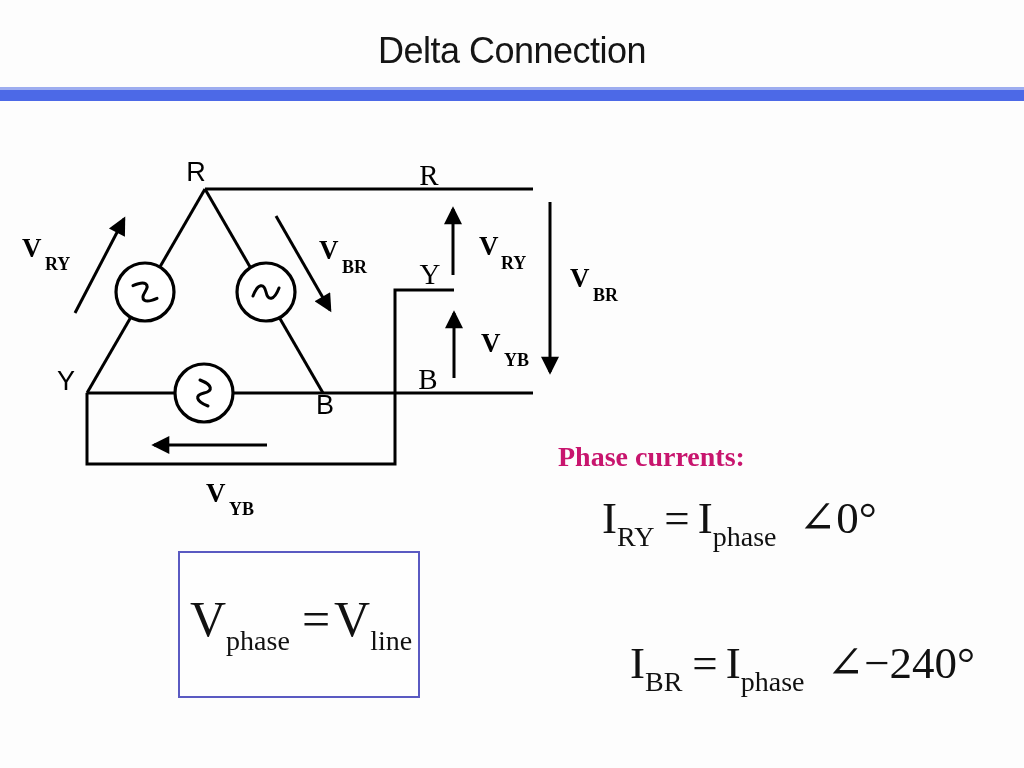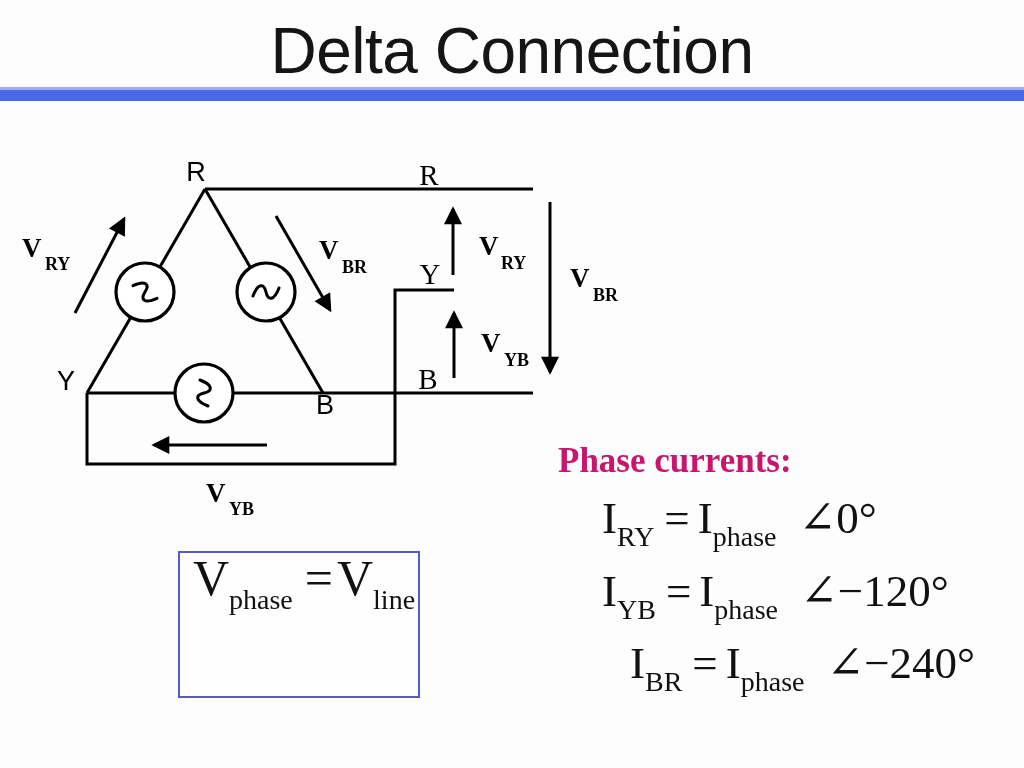--- a/index.html
+++ b/index.html
@@ -8,21 +8,21 @@
     width:1024px;height:768px;
     background:#fdfdfd;
     overflow:hidden;
     font-family:"Liberation Sans","DejaVu Sans",sans-serif;
   }
   
   .title{
     position:absolute;left:0;top:24px;width:1024px;
     text-align:center;
     font-family:"Liberation Sans","DejaVu Sans",sans-serif;
-    font-size:64px;line-height:54px;color:#151515;
+    font-size:36px;line-height:54px;color:#151515;
     letter-spacing:-0.5px;
   }
   .divider{
     position:absolute;left:0;top:87px;width:1024px;height:11px;
     background:#4c69e7;
     border-top:3px solid #9dadf0;
   }
   
   .diagram{position:absolute;left:0;top:0;}
   .wire{stroke:#000;stroke-width:3;fill:none;}
@@ -30,35 +30,35 @@
   .sine{stroke:#000;stroke-width:3;fill:none;stroke-linecap:round;}
   .arrow{stroke:#000;stroke-width:3;fill:none;}
   .lblSans{font-family:"Liberation Sans","DejaVu Sans",sans-serif;font-size:27px;fill:#000;}
   .lblSerif{font-family:"Liberation Serif","DejaVu Serif",serif;font-size:29px;fill:#000;}
   .vMain{font-family:"Liberation Serif","DejaVu Serif",serif;font-weight:bold;font-size:27px;fill:#000;}
   .vSub{font-family:"Liberation Serif","DejaVu Serif",serif;font-weight:bold;font-size:18px;fill:#000;}
   
   .pc-heading{
     position:absolute;left:558px;top:441px;
     font-family:"Liberation Serif","DejaVu Serif",serif;
-    font-weight:bold;font-size:35px;color:#c8156e;white-space:nowrap;
+    font-weight:bold;font-size:28px;color:#c8156e;white-space:nowrap;
   }
   .eq-row{
     position:absolute;left:602px;height:56px;line-height:1;
     font-family:"Liberation Serif","DejaVu Serif","DejaVu Sans",serif;
     font-size:45px;color:#111;white-space:nowrap;
   }
   .eq-row .sub{font-size:28px;vertical-align:-13px;}
   .eq-row .op{margin-left:10px;margin-right:8px;}
   .eq-row .angle{margin-left:22px;}
   
   .rel-box{
     position:absolute;left:178px;top:551px;width:242px;height:147px;
     border:2px solid #5a5ac2;background:#fefefe;
-    display:flex;justify-content:space-evenly;
+    display:flex;flex-direction:column;justify-content:space-evenly;
     box-sizing:border-box;padding-left:10px;
   }
   .rel-row{
     font-family:"Liberation Serif","DejaVu Serif","DejaVu Sans",serif;
     font-size:50px;line-height:1;color:#111;white-space:nowrap;
   }
   .rel-row .sub{font-size:28px;vertical-align:-14px;}
   .rel-row .op{margin-left:12px;margin-right:4px;}
 </style>
 </head>
@@ -134,23 +134,20 @@
       <text class="vMain" x="206" y="502">V</text>
       <text class="vSub" x="229" y="515">YB</text>
     </g>
   </svg>
 
   <div class="pc-heading">Phase currents:</div>
 
   <div class="eq-row" style="top:496px;text-align:center;">
     <span>I</span><span class="sub">RY</span><span class="op">=</span><span>I</span><span class="sub">phase</span><span class="angle">∠0°</span>
   </div>
-  <div class="eq-row" style="top:569px;">
-    <span>I</span><span class="sub">YB</span><span class="op">=</span><span>I</span><span class="sub">phase</span><span class="angle">∠−120°</span>
-  </div>
   <div class="eq-row" style="top:641px;margin-left:28px;">
     <span>I</span><span class="sub">BR</span><span class="op">=</span><span>I</span><span class="sub">phase</span><span class="angle">∠−240°</span>
   </div>
 
   <div class="rel-box">
     <div class="rel-row">
       <span>V</span><span class="sub">phase</span><span class="op">=</span><span>V</span><span class="sub">line</span>
     </div>
   </div>
 

